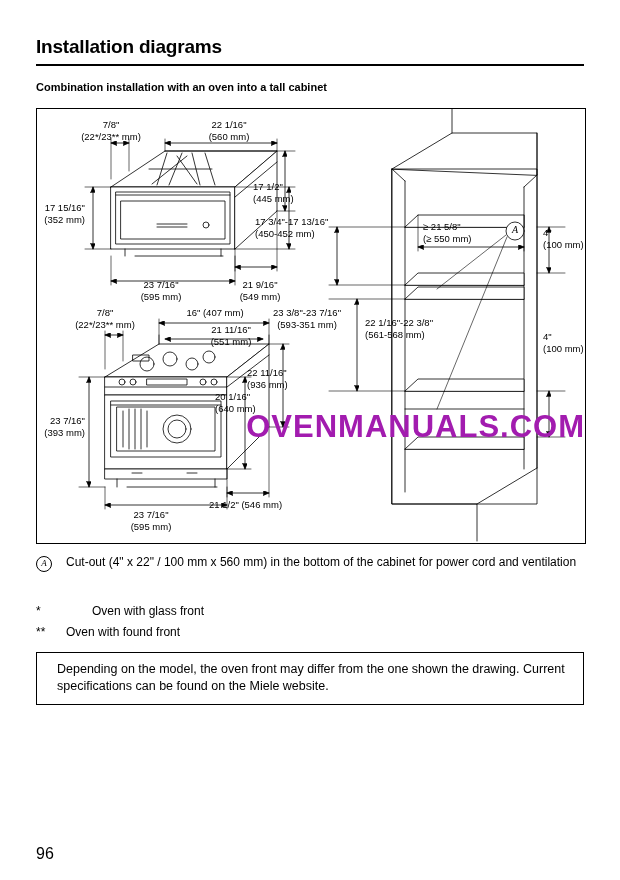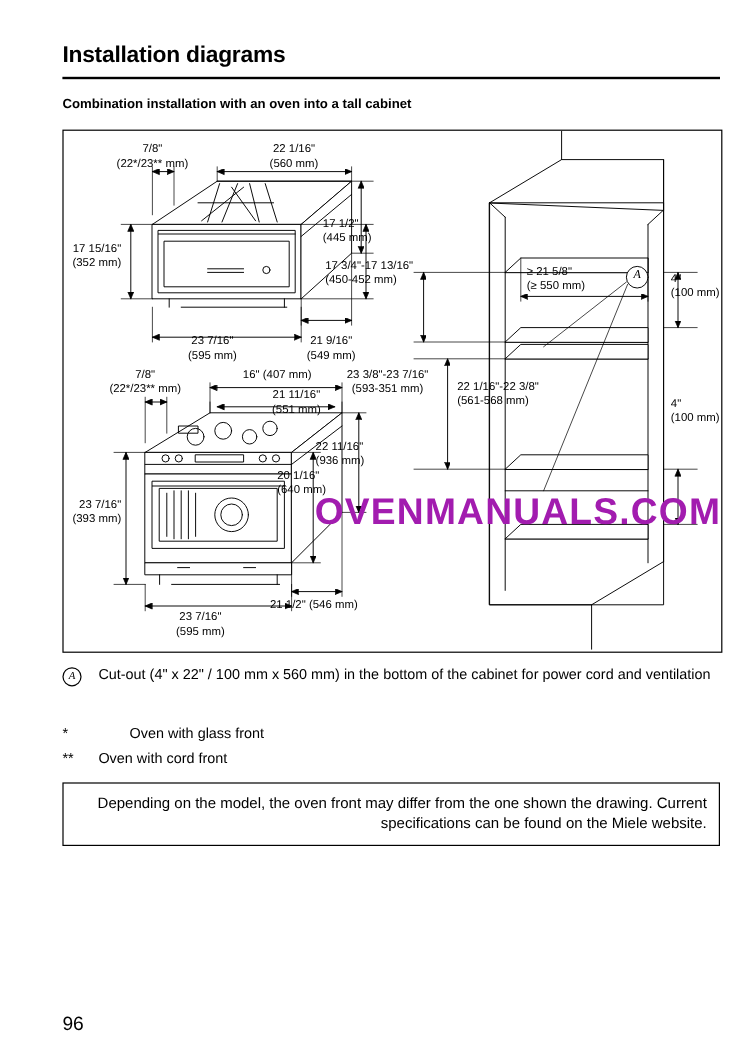--- a/index.html
+++ b/index.html
@@ -10,21 +10,21 @@
     width: 620px;
     height: 880px;
     background: #ffffff;
     font-family: "Liberation Sans", sans-serif;
     color: #000;
     position: relative;
     overflow: hidden;
   }
   .page {
     position: absolute;
-    left: 16px; top: 0;
+    left: 0; top: 0;
     width: 520px;
     height: 880px;
   }
   .page-title {
     position: absolute;
     left: 36px;
     top: 36px;
     font-size: 19px;
     font-weight: bold;
     letter-spacing: -0.2px;
@@ -107,24 +107,23 @@
     font-family: "Liberation Serif", serif;
     font-style: italic;
   }
   .note-box {
     position: absolute;
     left: 36px;
     top: 652px;
     width: 548px;
     box-sizing: border-box;
     border: 1px solid #000;
-    padding: 8px 10px 9px 10px;
+    padding: 8px 10px 9px 20px;
     font-size: 12.5px;
     line-height: 17px;
-    text-align: right;
   }
   .page-number {
     position: absolute;
     left: 36px;
     top: 845px;
     font-size: 16px;
   }
 </style>
 </head>
 <body>
@@ -377,21 +376,21 @@
   <div class="legend" style="top:603px;">
     <div class="legend-row">
       <div class="legend-marker">*</div>
       <div style="flex:1;margin-left:26px;">Oven with glass front</div>
     </div>
   </div>
 
   <div class="legend" style="top:624px;">
     <div class="legend-row">
       <div class="legend-marker">**</div>
-      <div style="flex:1;">Oven with cord front</div>
+      <div style="flex:1;">Oven with found front</div>
     </div>
   </div>
 
   <div class="note-box">Depending on the model, the oven front may differ from the one shown the drawing. Current specifications can be found on the Miele website.</div>
 
   <div class="page-number">96</div>
 
 </div>
 
 </body></html>

